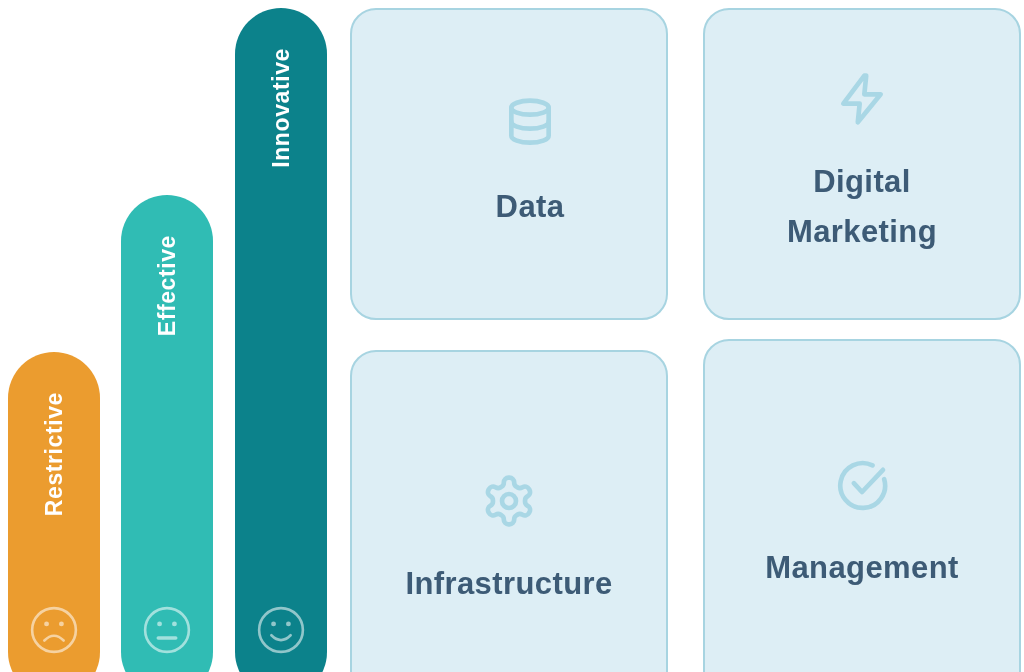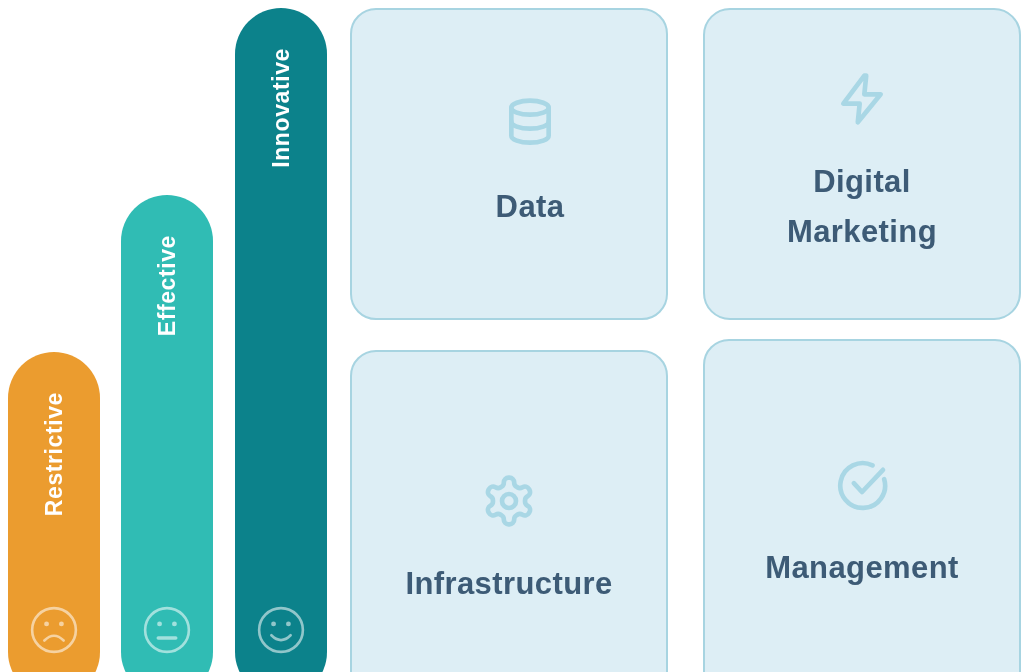--- a/index.html
+++ b/index.html
@@ -58,21 +58,21 @@
     background: #DDEEF5;
     border: 2px solid #A7D4E1;
     border-radius: 26px;
     display: flex;
     flex-direction: column;
     align-items: center;
     justify-content: center;
     gap: 30px;
   }
   .card-data           { left: 350px; top: 8px;   height: 312px; padding-left: 42px; }
-  .card-digital        { left: 703px; top: 8px;   height: 312px; border-radius: 27px; }
+  .card-digital        { left: 703px; top: 8px;   height: 312px; }
   .card-infrastructure { left: 350px; top: 350px; height: 382px; }
   .card-management     { left: 703px; top: 339px; height: 372px; }
 
   .card-icon { width: 56px; height: 56px; flex: none; }
   .card-icon svg {
     display: block; width: 100%; height: 100%;
     fill: none;
     stroke: #A9D7E5;
     stroke-width: 2;
     stroke-linecap: round;

